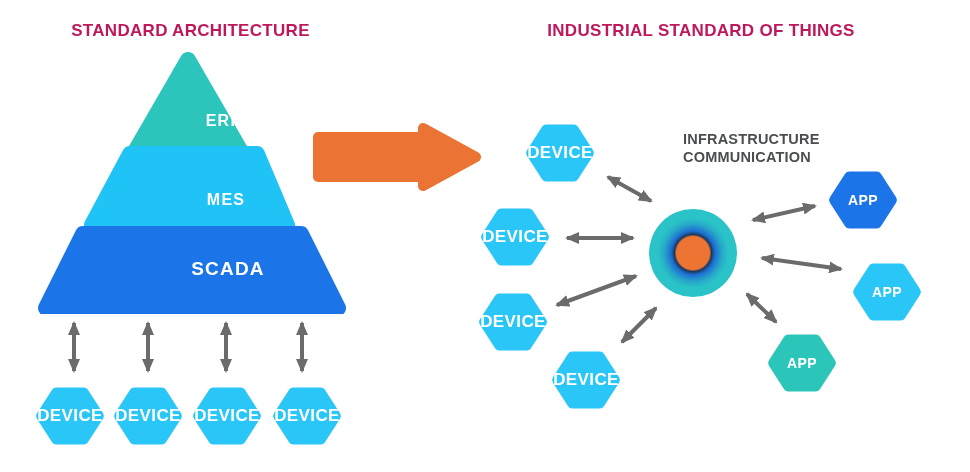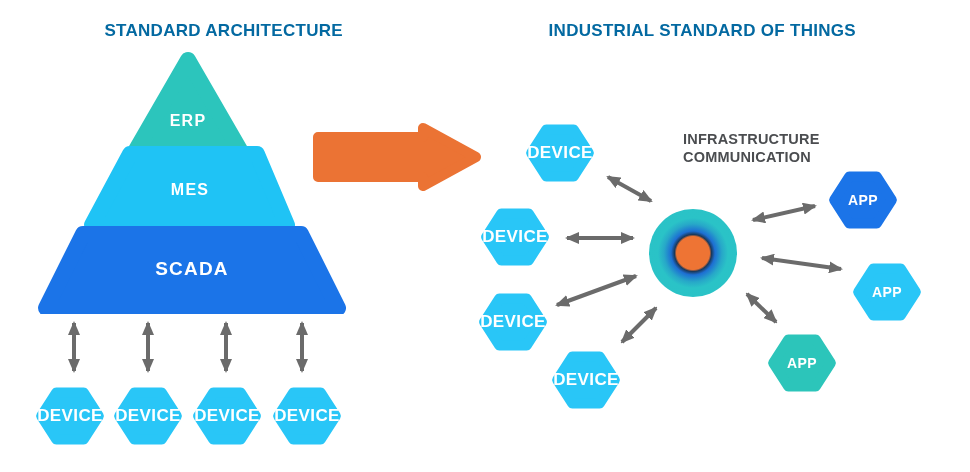--- a/index.html
+++ b/index.html
@@ -1,31 +1,31 @@
 <!DOCTYPE html>
 <html><head>
 <meta charset="utf-8">
 <style>
   html,body{margin:0;padding:0;background:#fff;}
   .stage{
     position:relative;width:970px;height:472px;background:#ffffff;overflow:hidden;
     font-family:"Liberation Sans","DejaVu Sans",sans-serif;
   }
   .section-title{
-    position:absolute;font-size:17px;font-weight:700;color:#0369a1;
-    letter-spacing:.3px;text-align:right;white-space:nowrap;
+    position:absolute;font-size:17px;font-weight:700;color:#be185d;
+    letter-spacing:.3px;text-align:center;white-space:nowrap;
   }
   .svg-abs{position:absolute;}
   
   .layer{stroke-linejoin:round;stroke-width:16;}
   .layer.teal{fill:#2cc5bc;stroke:#2cc5bc;}
   .layer.cyan{fill:#1fc3f5;stroke:#1fc3f5;}
   .layer.blue{fill:#1b74e8;stroke:#1b74e8;}
   .pyr-label{
-    position:absolute;color:#fff;font-weight:700;text-align:center;letter-spacing:1.2px;
+    position:absolute;color:#fff;font-weight:700;text-align:center;letter-spacing:1.2px;margin-left:36px;
   }
   
   .hex{position:absolute;width:72px;height:64px;display:flex;align-items:center;justify-content:center;}
   .hex svg{position:absolute;inset:0;width:100%;height:100%;}
   .hex polygon{stroke-linejoin:round;stroke-width:14;}
   .hex.cyan polygon{fill:#29c6f7;stroke:#29c6f7;}
   .hex.blue polygon{fill:#1b74e8;stroke:#1b74e8;}
   .hex.teal polygon{fill:#2cc5ba;stroke:#2cc5ba;}
   .hex span{
     position:relative;z-index:1;color:#fff;font-weight:700;font-size:17px;letter-spacing:.4px;
@@ -56,21 +56,21 @@
 
   <div class="section-title" style="left:38px;top:21px;width:305px;">STANDARD ARCHITECTURE</div>
   <div class="section-title" style="left:546px;top:21px;width:310px;">INDUSTRIAL STANDARD OF THINGS</div>
 
   <svg class="svg-abs" style="left:36px;top:48px;" width="310" height="266" viewBox="0 0 310 266">
     <polygon class="layer teal" points="152,12 204,102 100,102"></polygon>
     <polygon class="layer cyan" points="94,106 221,106 251,177 56,177"></polygon>
     <polygon class="layer blue" points="47,186 265,186 302,260 10,260"></polygon>
   </svg>
   <div class="pyr-label" style="left:148px;top:112px;width:80px;font-size:16px;">ERP</div>
-  <div class="pyr-label" style="left:150px;top:181px;width:80px;font-size:16px;">MES</div>
+  <div class="pyr-label" style="left:150px;top:191px;width:80px;font-size:16px;">MES</div>
   <div class="pyr-label" style="left:132px;top:258px;width:120px;font-size:19px;">SCADA</div>
 
   <svg class="svg-abs" style="left:312px;top:122px;" width="170" height="70" viewBox="0 0 170 70">
     <polygon class="big-arrow" points="6,15 111,15 111,6 164,35 111,64 111,55 6,55"></polygon>
   </svg>
 
   <svg class="svg-abs" style="left:0;top:0;" width="970" height="472" viewBox="0 0 970 472">
     <defs>
       <marker id="ah" markerUnits="userSpaceOnUse" markerWidth="14" markerHeight="12" refX="12" refY="6" orient="auto-start-reverse">
         <path d="M0,0 L14,6 L0,12 Z" fill="#6b6b6b"></path>

